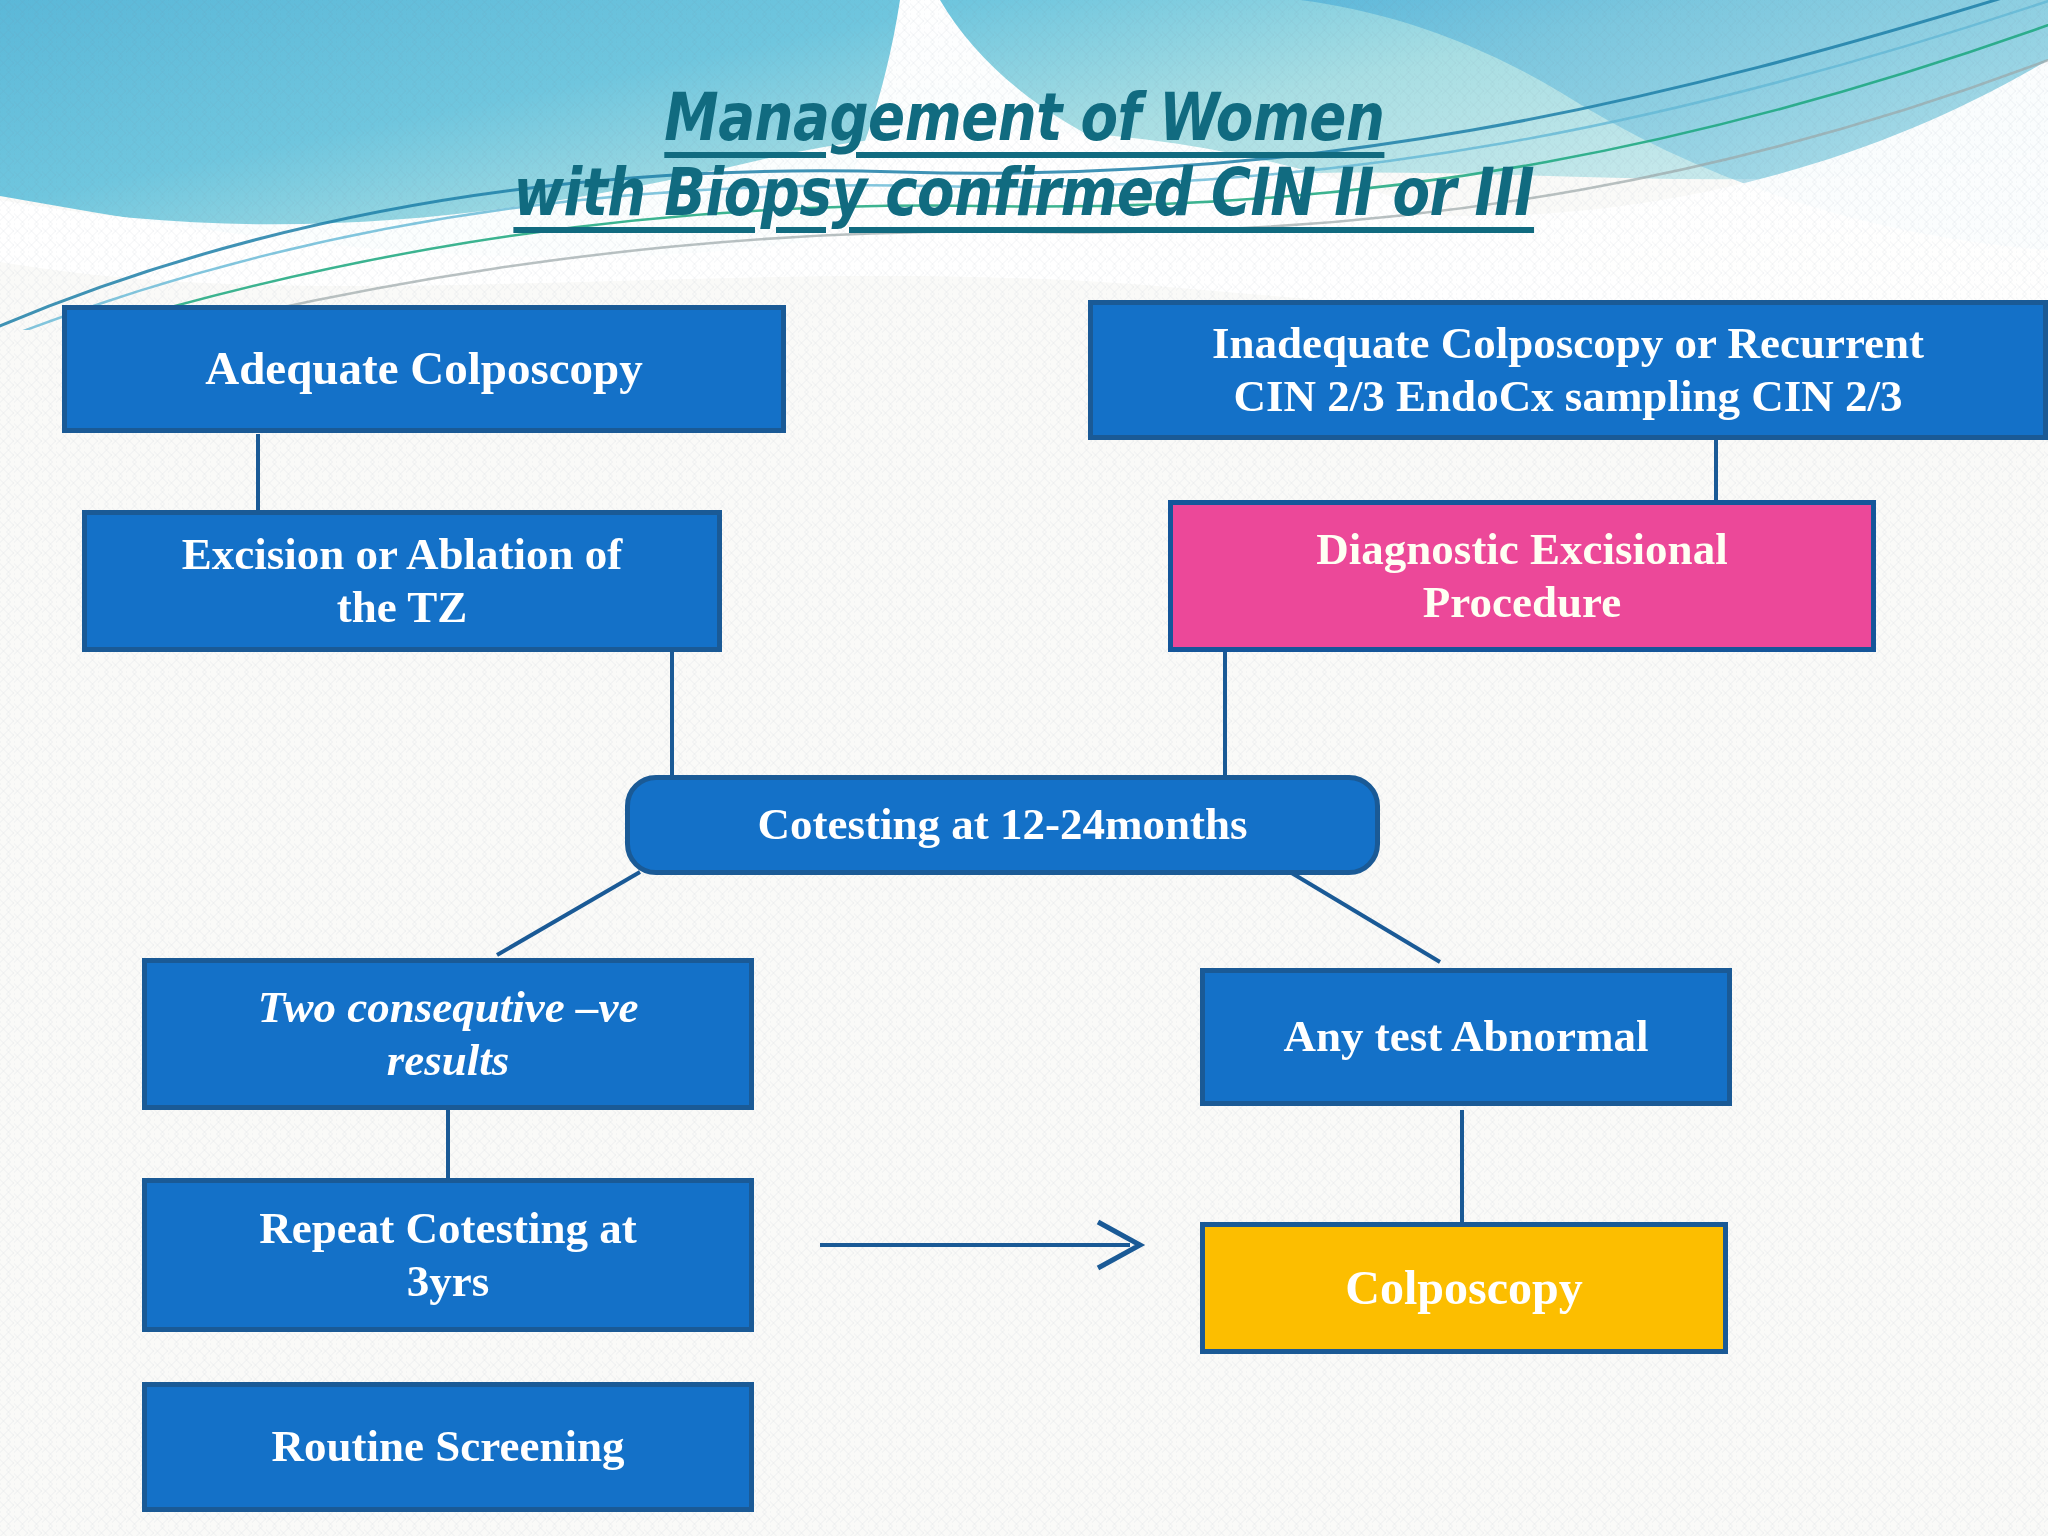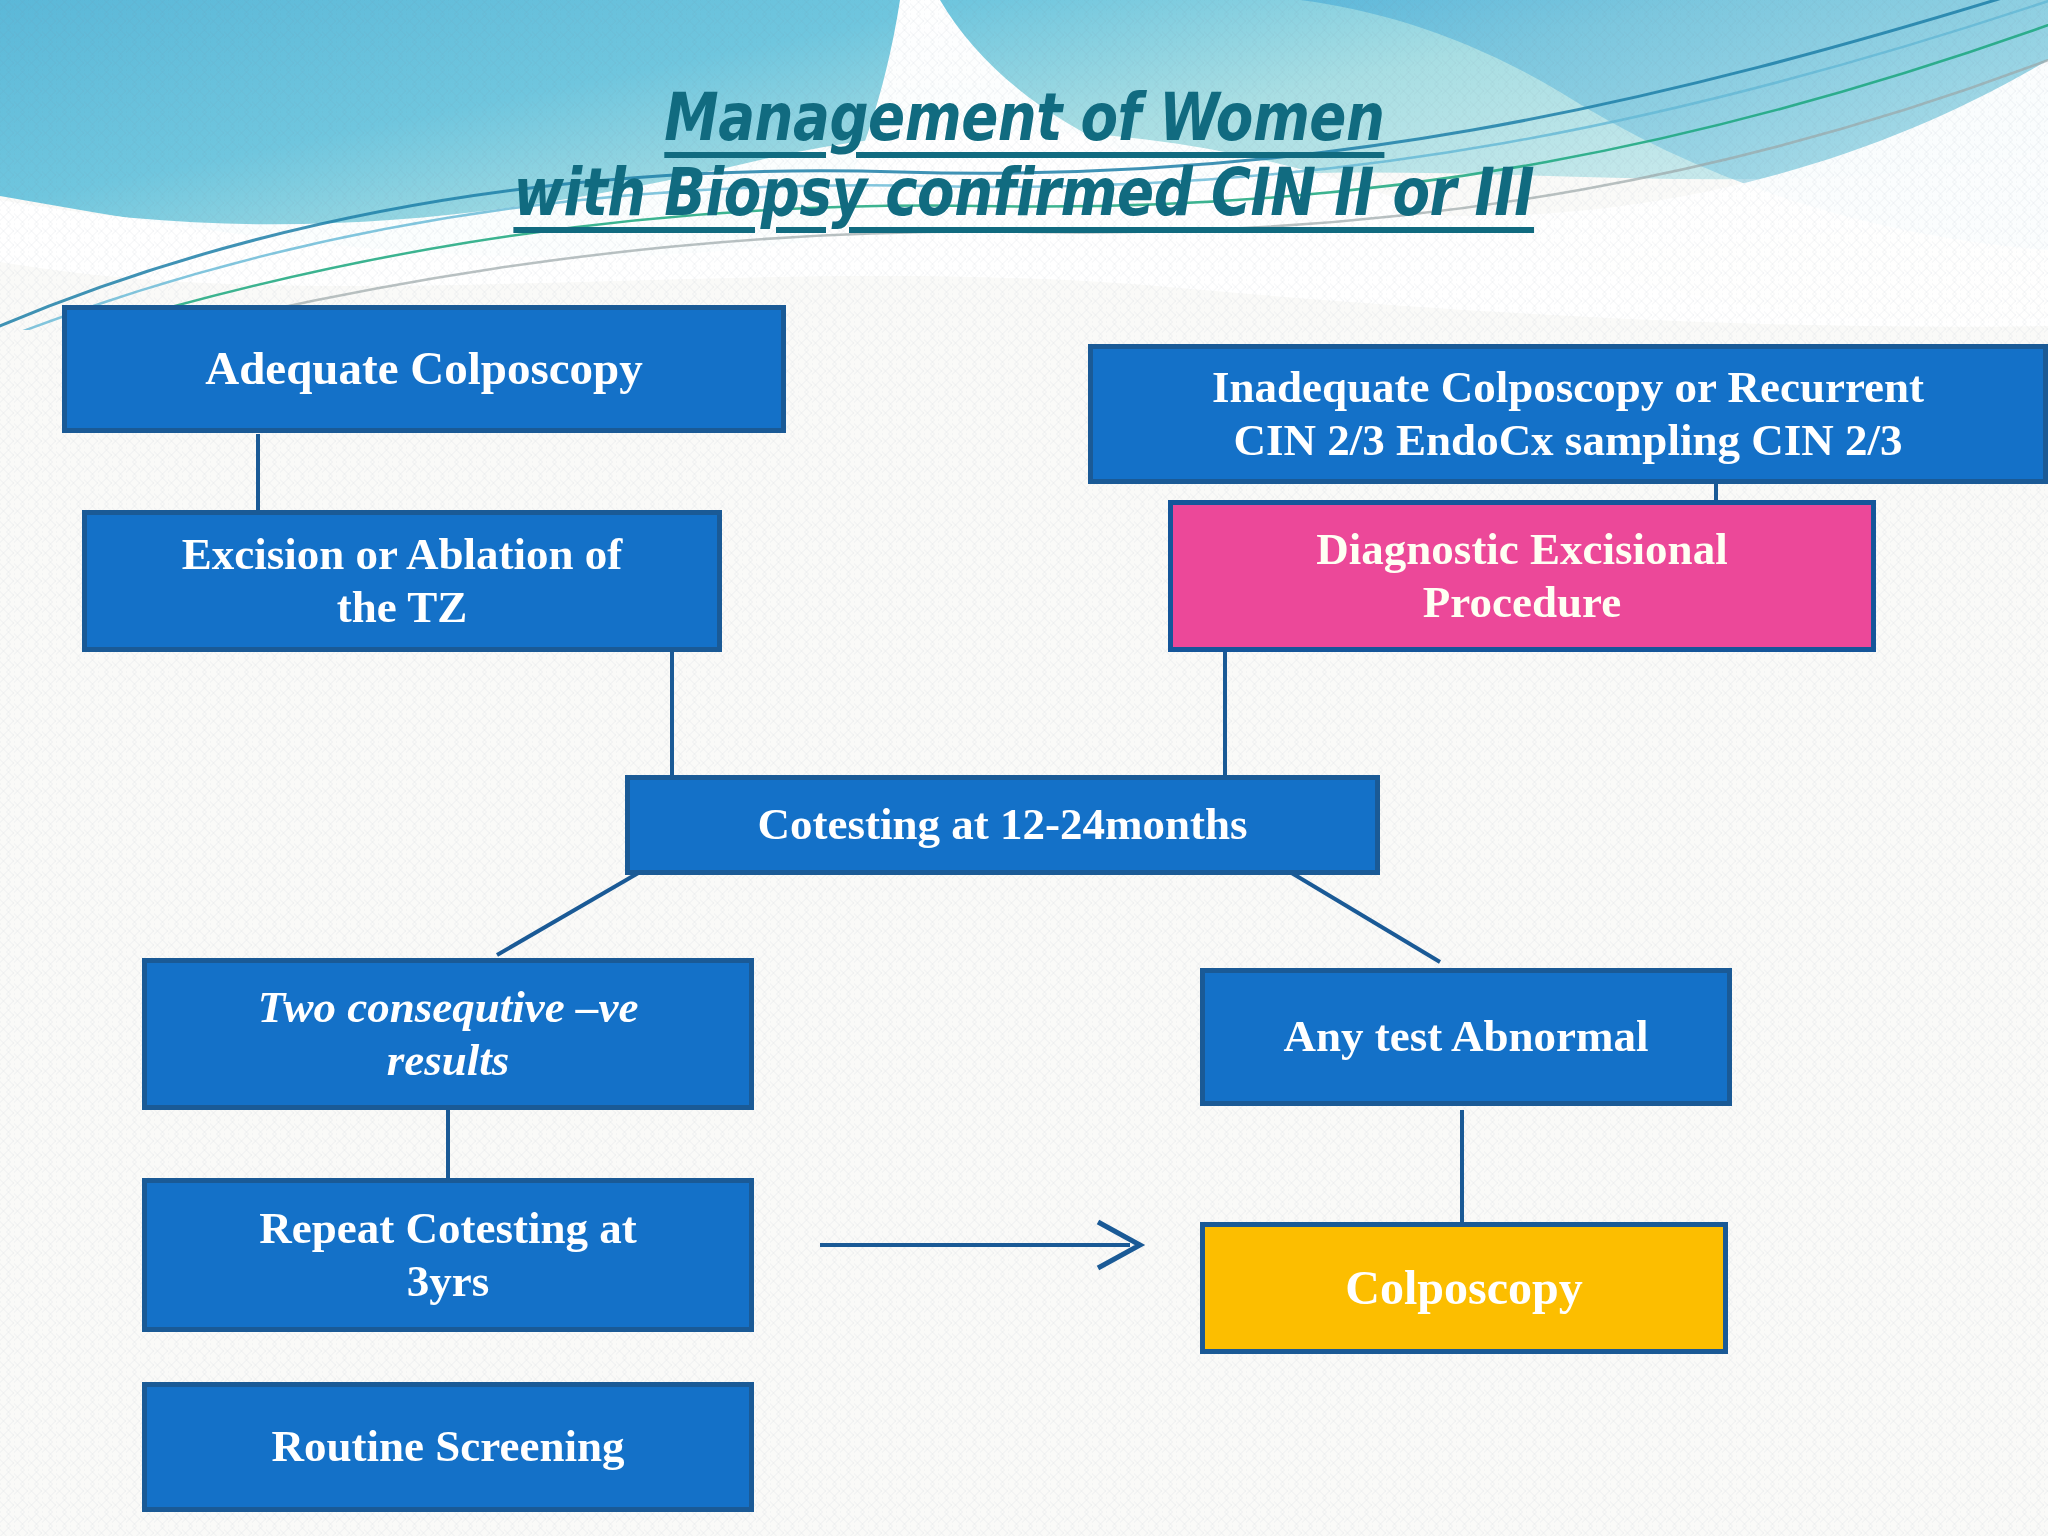--- a/index.html
+++ b/index.html
@@ -142,36 +142,36 @@
 
       <line x1="820" y1="1245" x2="1130" y2="1245"></line>
     </g>
     <polyline points="1098,1222 1140,1245 1098,1268" fill="none" stroke="#1A5A96" stroke-width="5" stroke-linejoin="miter"></polyline>
   </svg>
 
   <div class="box blue" style="left:62px;  top:305px;  width:724px;  height:128px; font-size:47px;">
     <span>Adequate Colposcopy</span>
   </div>
 
-  <div class="box blue" style="left:1088px; top:300px; width:960px; height:140px; font-size:45px; flex-direction:column;margin-top:44px;">
+  <div class="box blue" style="left:1088px; top:300px; width:960px; height:140px; font-size:45px; flex-direction:column;">
     <span>Inadequate Colposcopy or Recurrent</span>
     <span>CIN 2/3 EndoCx sampling CIN 2/3</span>
   </div>
 
   <div class="box blue" style="left:82px; top:510px; width:640px; height:142px; font-size:45px; flex-direction:column;">
     <span>Excision or Ablation of</span>
     <span>the TZ</span>
   </div>
 
   <div class="box green" style="left:1168px; top:500px; width:708px; height:152px; font-size:45px; flex-direction:column;">
     <span>Diagnostic Excisional</span>
     <span>Procedure</span>
   </div>
 
-  <div class="box blue" style="left:625px; top:775px; width:755px; height:100px; font-size:45px;">
+  <div class="box blue" style="left:625px; top:775px; width:755px; height:100px; font-size:45px;border-radius:31px;">
     <span>Cotesting at 12-24months</span>
   </div>
 
   <div class="box blue" style="left:142px; top:958px; width:612px; height:152px; font-size:45px; flex-direction:column;font-style:italic;">
     <span>Two consequtive –ve</span>
     <span>results</span>
   </div>
 
   <div class="box blue" style="left:1200px; top:968px; width:532px; height:138px; font-size:45px;">
     <span>Any test Abnormal</span>

